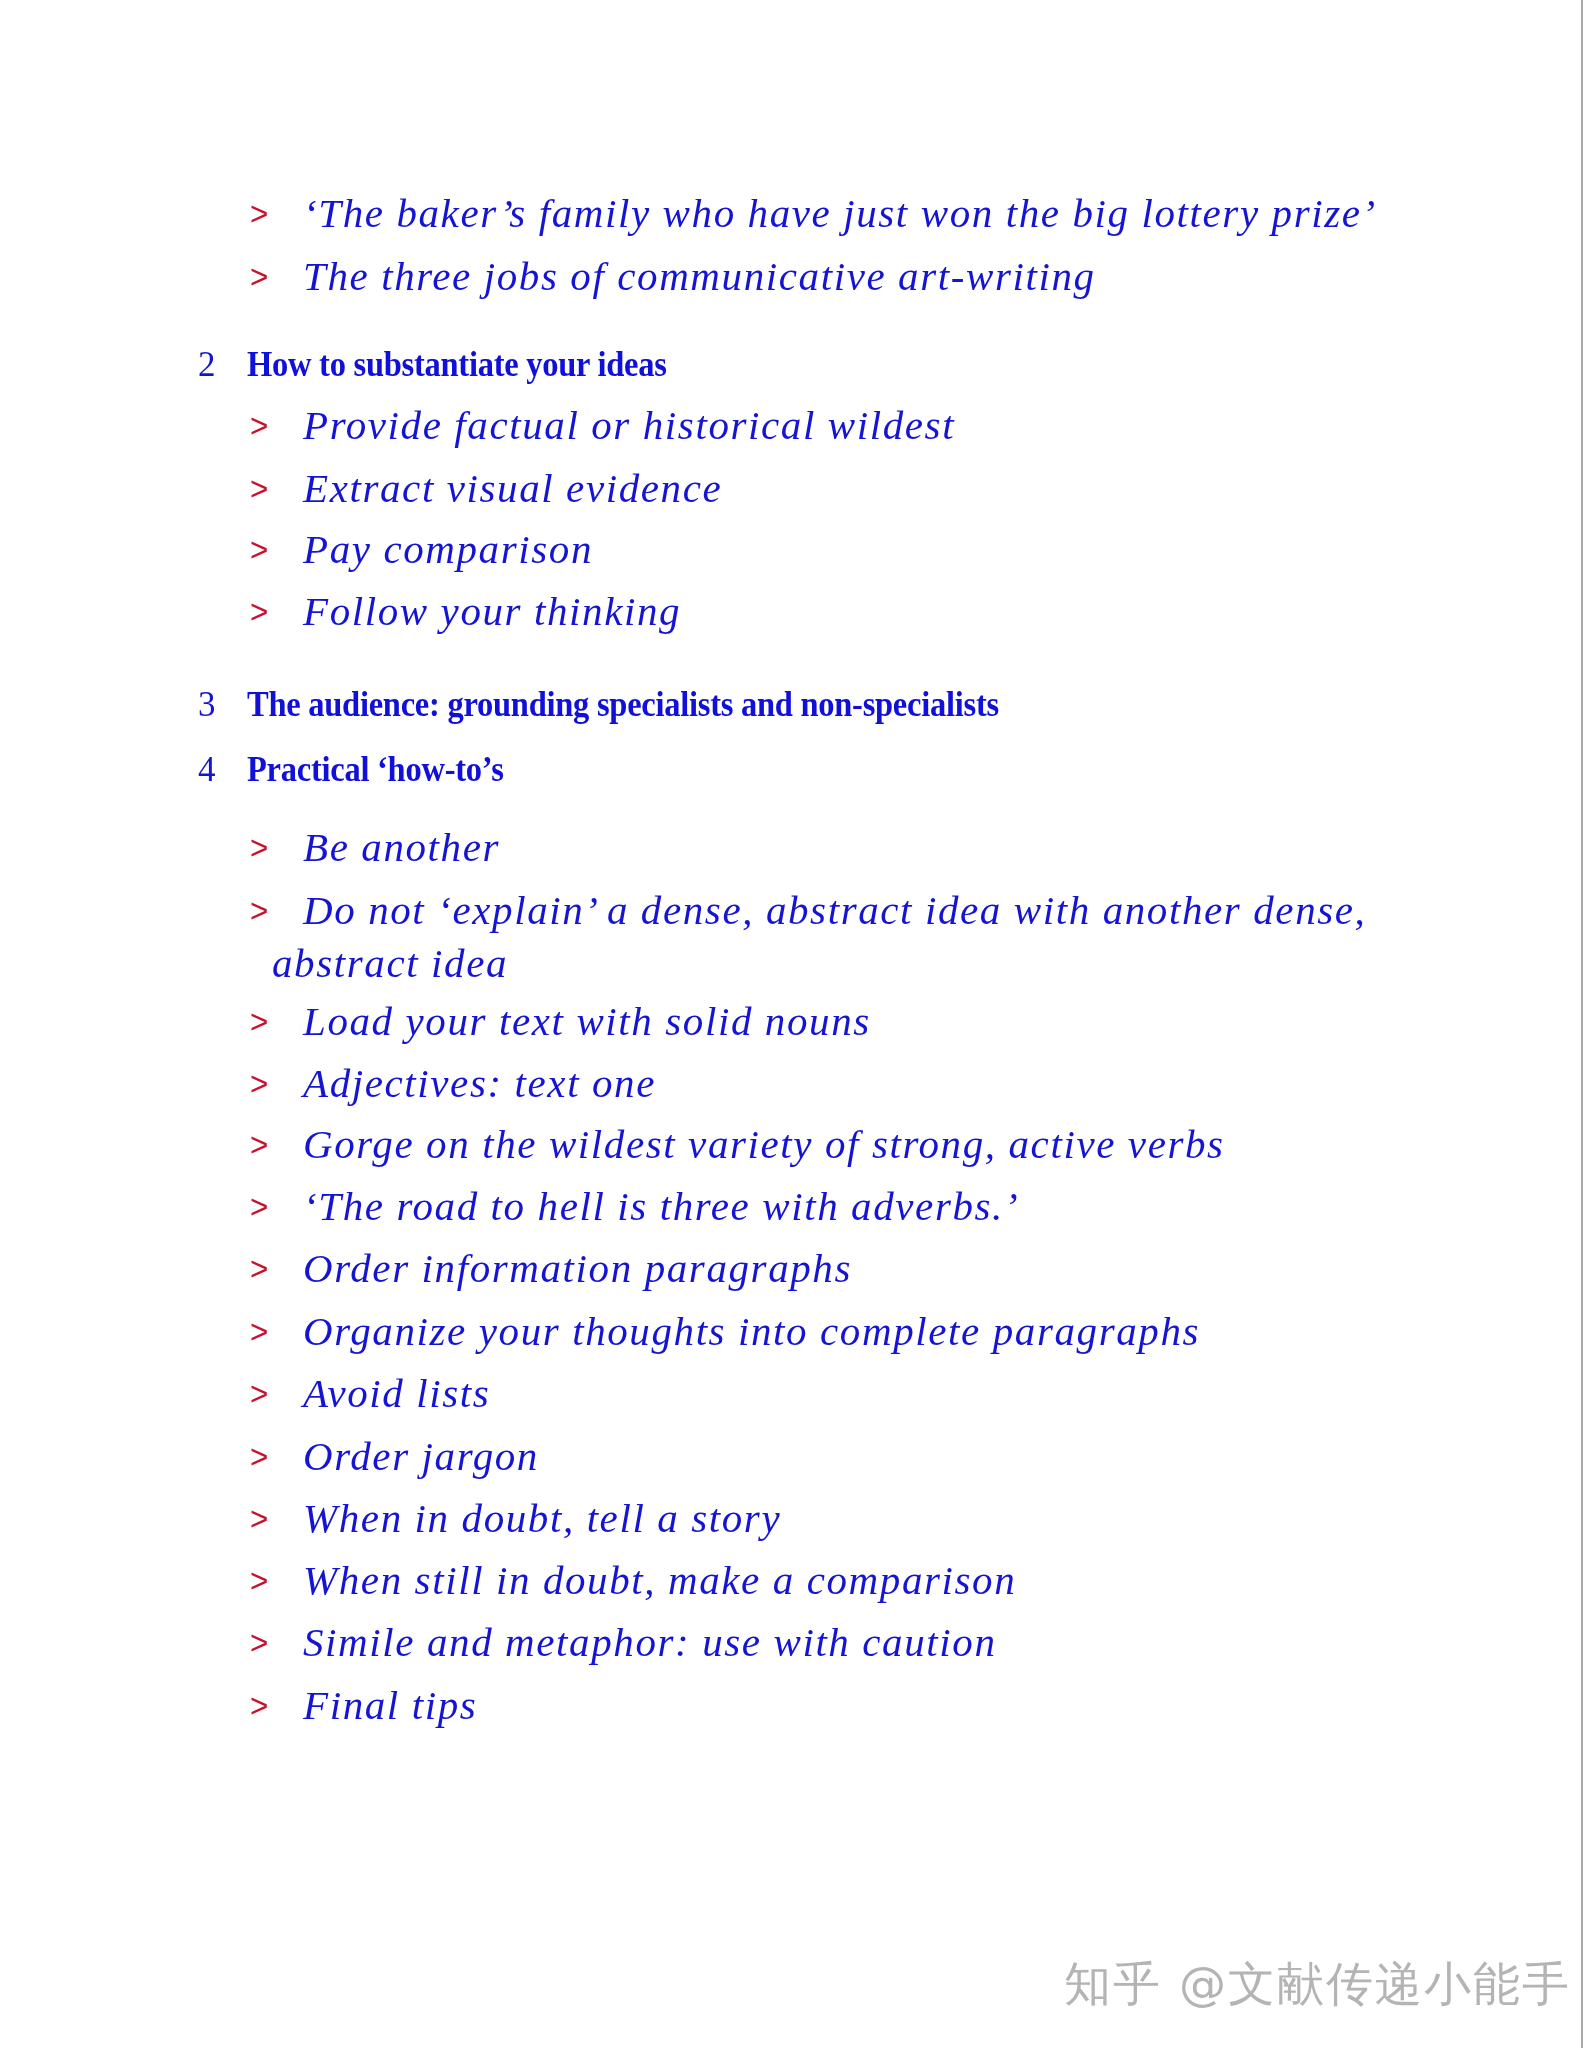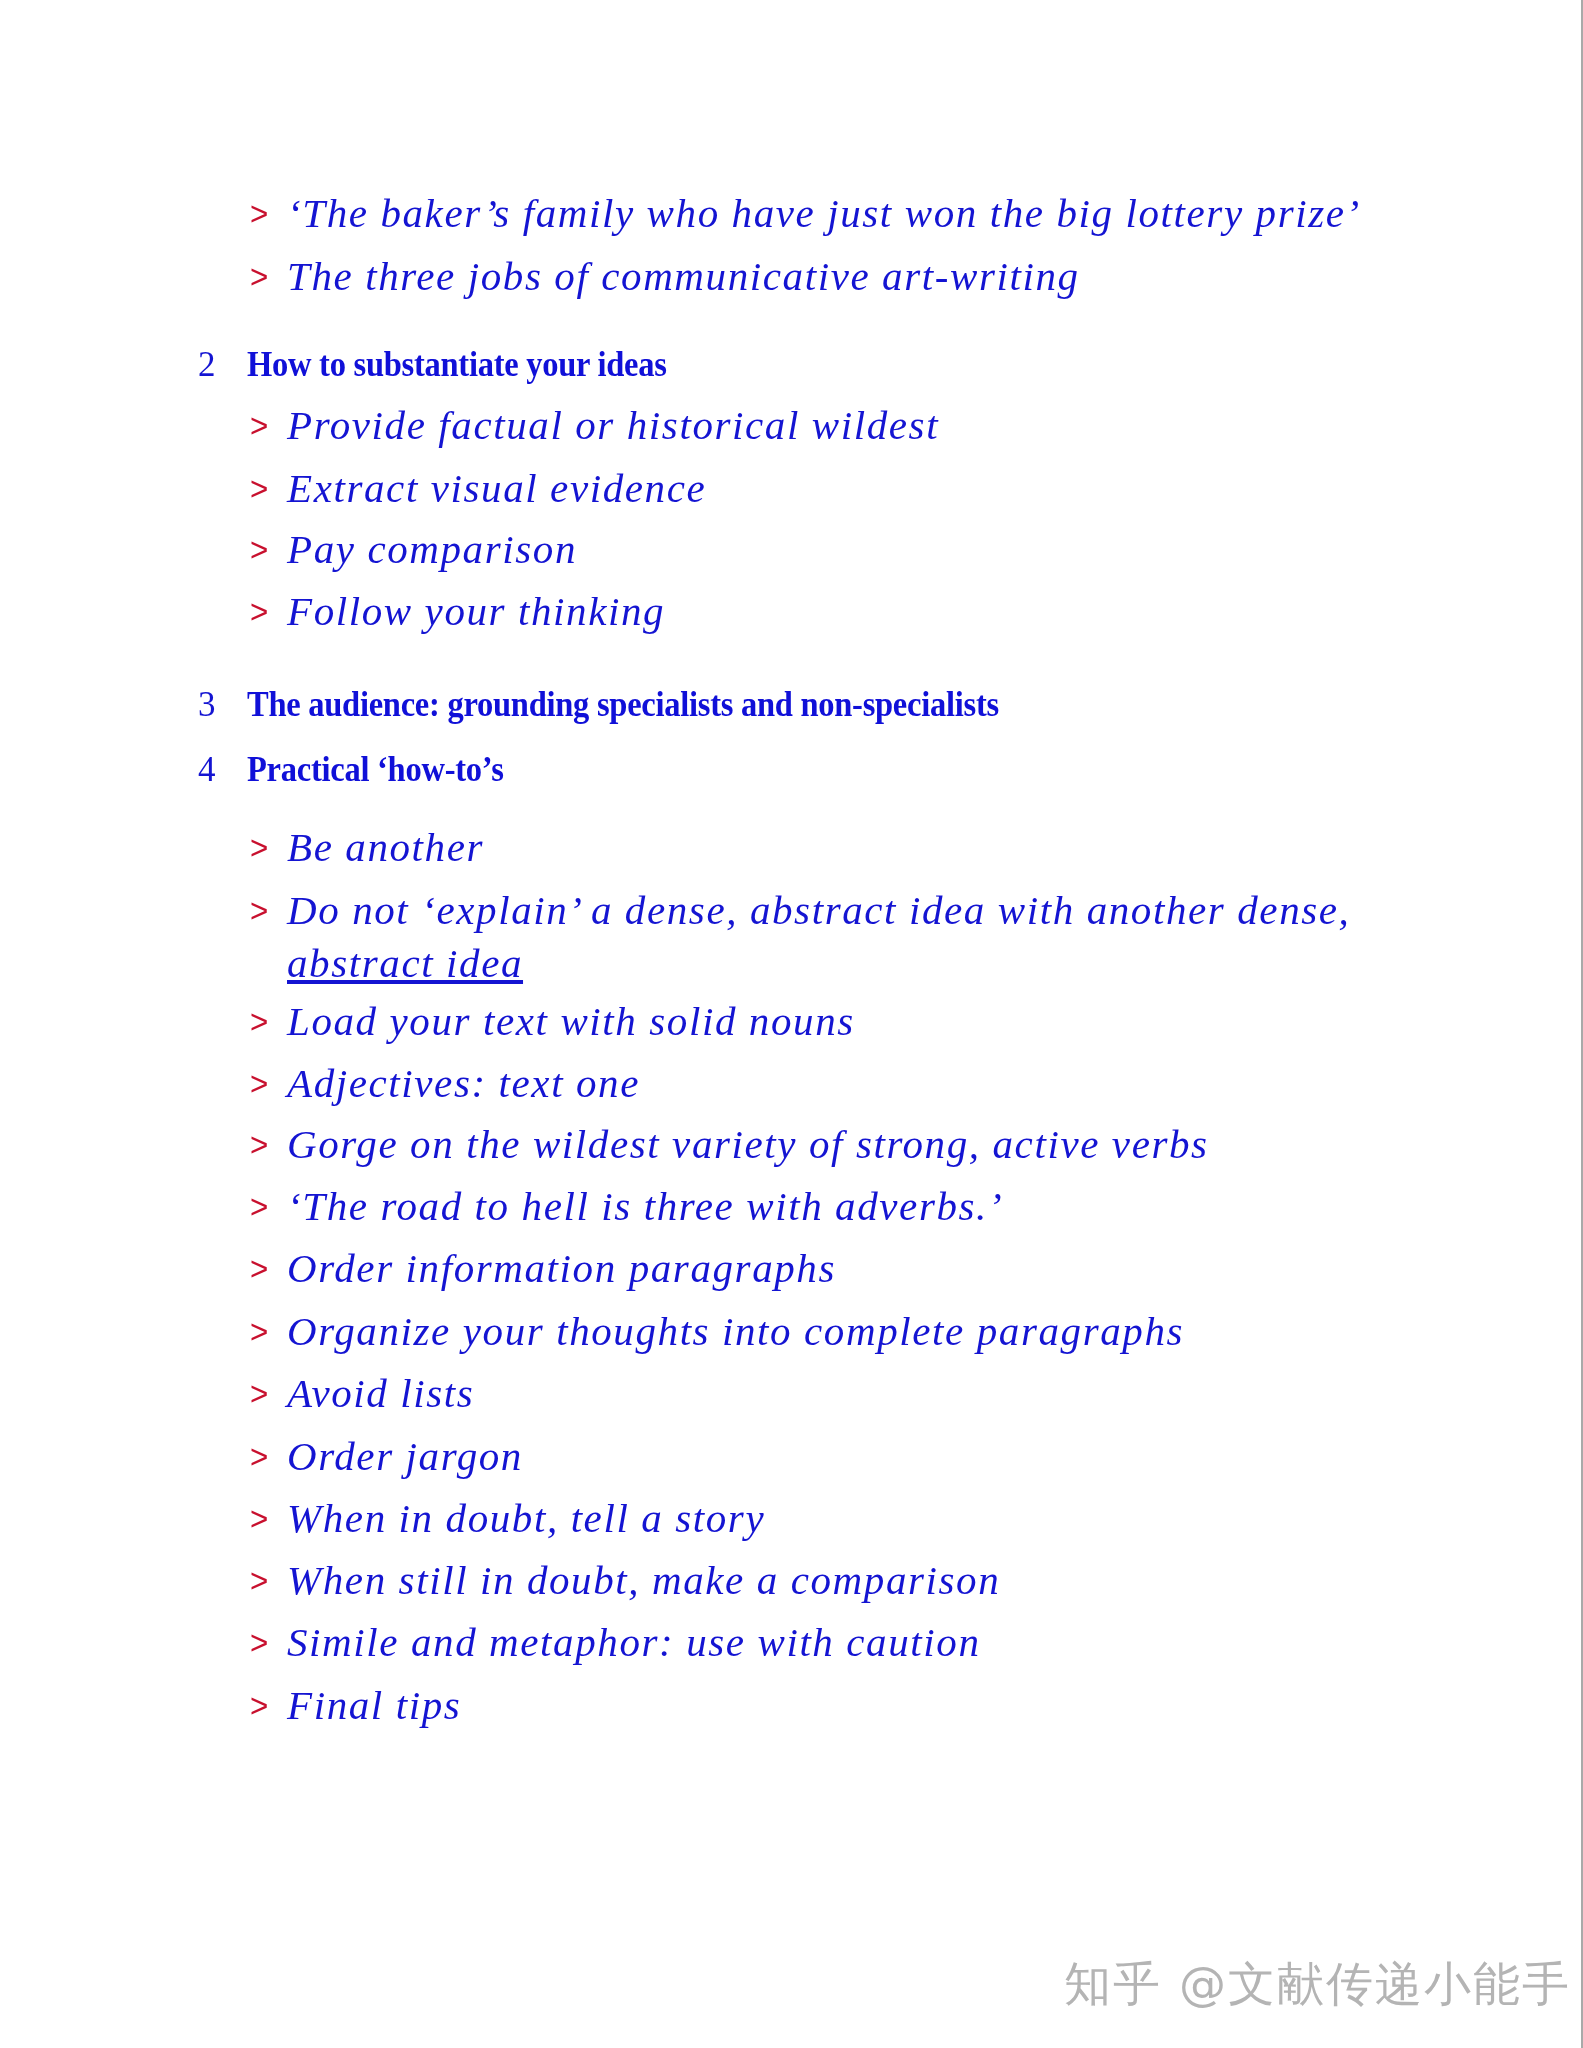--- a/index.html
+++ b/index.html
@@ -39,32 +39,31 @@
     top: 0;
     font-family: "Liberation Sans", sans-serif;
     font-size: 34px;
     color: #c8102e;
     line-height: 50px;
     transform: scaleX(0.92);
     transform-origin: left center;
   }
   .item-text {
     position: absolute;
-    left: 287px;
+    left: 303px;
     top: 0;
     font-family: "Liberation Serif", serif;
     font-style: italic;
     font-size: 41px;
     letter-spacing: 1.6px;
     color: #1414d2;
     line-height: 50px;
   }
   .item-text.cont {
-    left: 287px;
-    text-decoration: underline;
+    left: 272px;
   }
   .sec-num {
     position: absolute;
     left: 198px;
     top: 0;
     font-family: "Liberation Serif", serif;
     font-size: 35px;
     color: #1414d2;
     line-height: 50px;
   }

